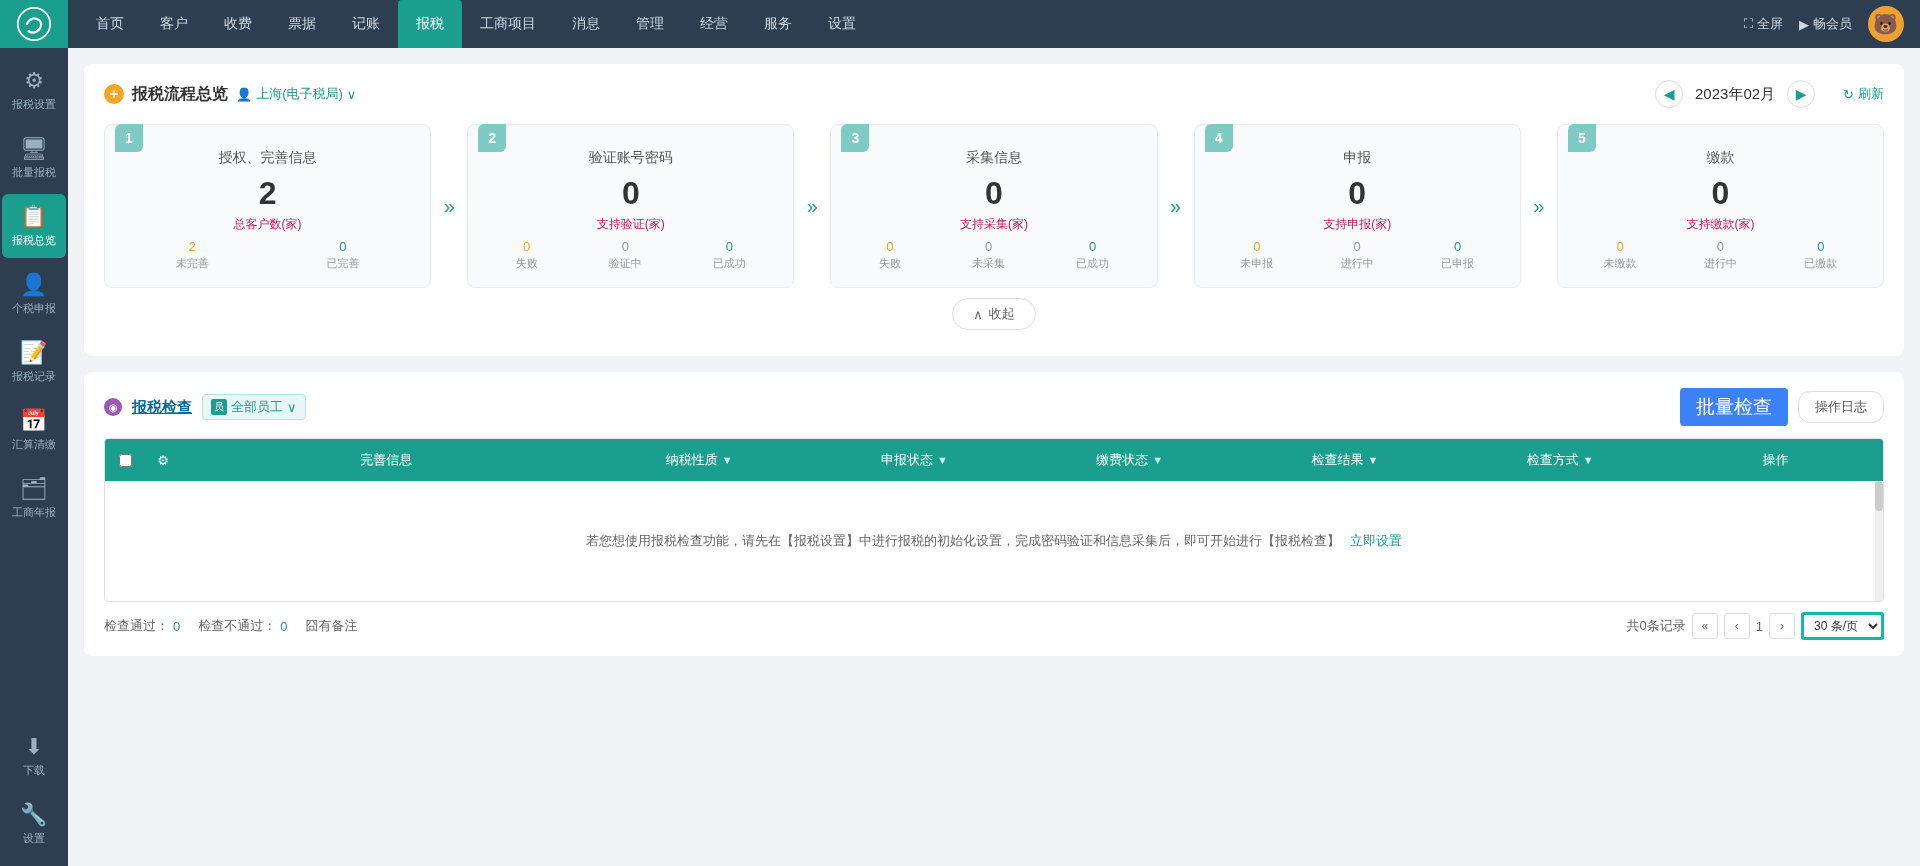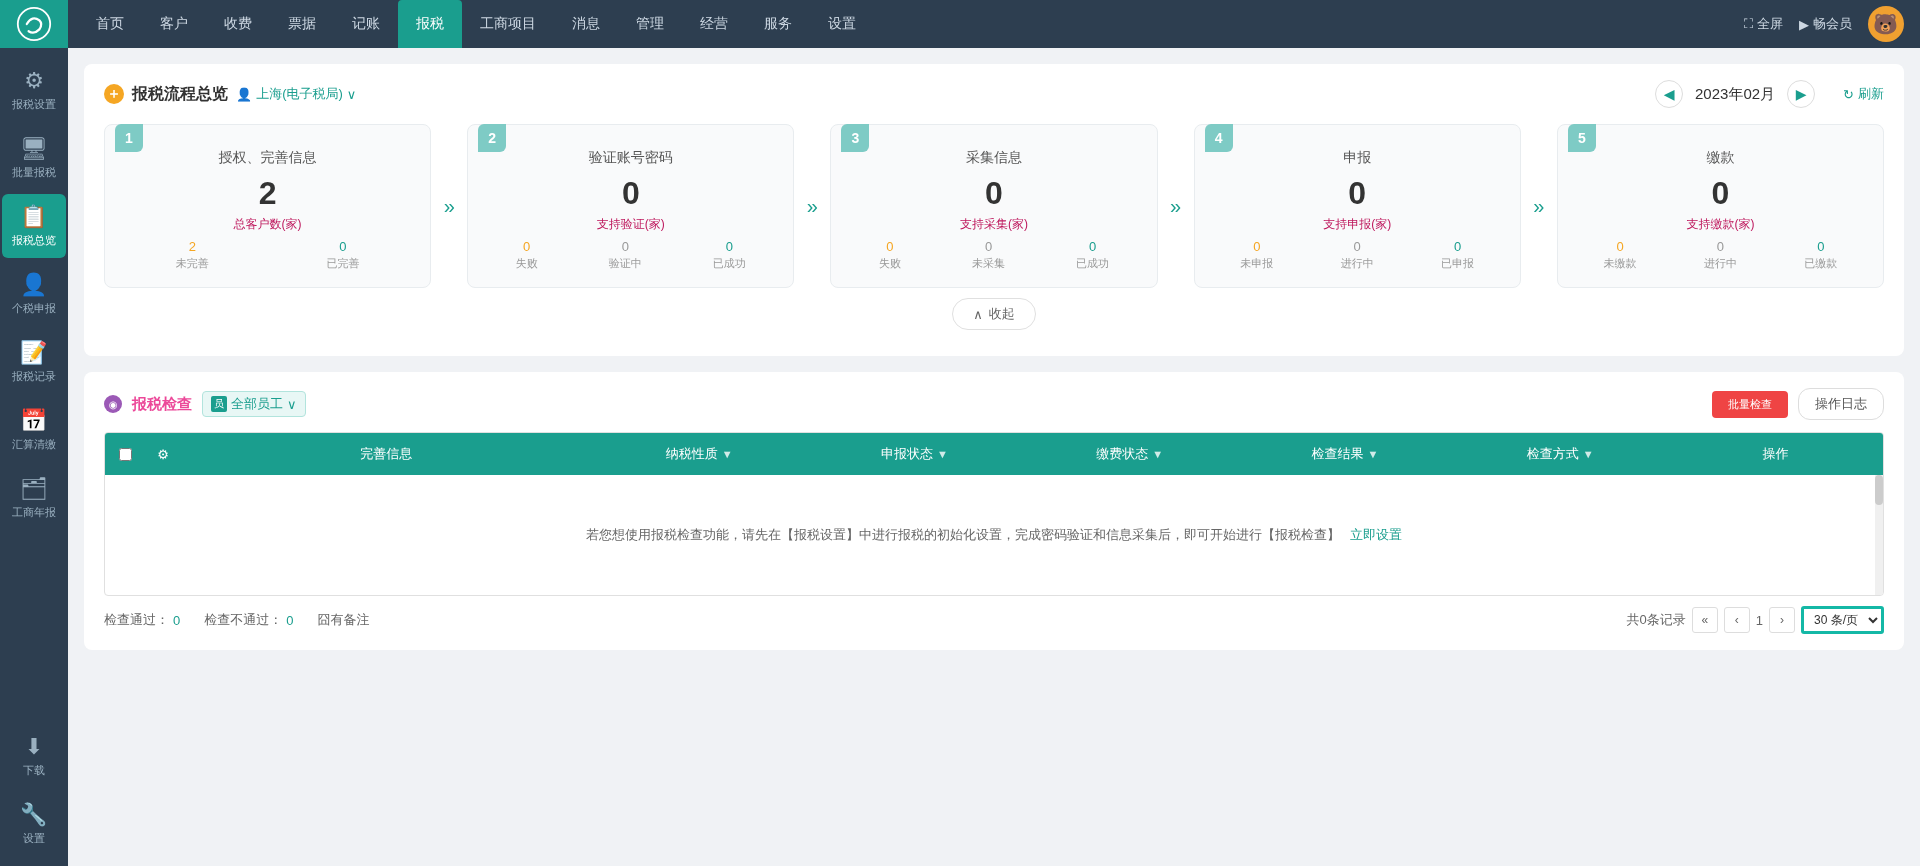--- a/index.html
+++ b/index.html
@@ -291,24 +291,25 @@
     }
     .check-header {
       display: flex;
       align-items: center;
       gap: 10px;
       margin-bottom: 12px;
     }
     .check-title {
       font-size: 15px;
       font-weight: bold;
-      color: #ec4899;
+      color: #0369a1;
       display: flex;
       align-items: center;
       gap: 6px;
+      text-decoration: underline;
     }
     .search-input-wrap {
       display: flex;
       align-items: center;
       border: 1px solid #d9d9d9;
       border-radius: 4px;
       overflow: hidden;
       flex: 1;
       max-width: 280px;
     }
@@ -322,27 +323,27 @@
     }
     .search-btn {
       background: #fff;
       border: none;
       border-left: 1px solid #d9d9d9;
       padding: 5px 10px;
       cursor: pointer;
       color: #666;
     }
     .btn-orange {
-      background: #ef4444;
+      background: #3b82f6;
       color: #fff;
       border: none;
       border-radius: 4px;
       padding: 6px 16px;
       cursor: pointer;
-      font-size: 11px;
+      font-size: 19px;
       margin-left: auto;
     }
     .btn-outline {
       background: #fff;
       color: #555;
       border: 1px solid #ddd;
       border-radius: 12px;
       padding: 6px 16px;
       cursor: pointer;
       font-size: 13px;
@@ -421,21 +422,21 @@
       cursor: pointer;
       text-decoration: none;
     }
 
     
     .table-footer {
       display: flex;
       padding-top: 10px;
       font-size: 13px;
       color: #666;
-      gap: 24px;
+      gap: 18px;
     }
     .footer-stat { display: flex; align-items: center; gap: 4px; }
     .footer-stat-link { color: #1a9e8e; cursor: pointer; }
     .pagination {
       margin-left: auto;
       display: flex;
       align-items: center;
       gap: 6px;
     }
     .page-btn {

